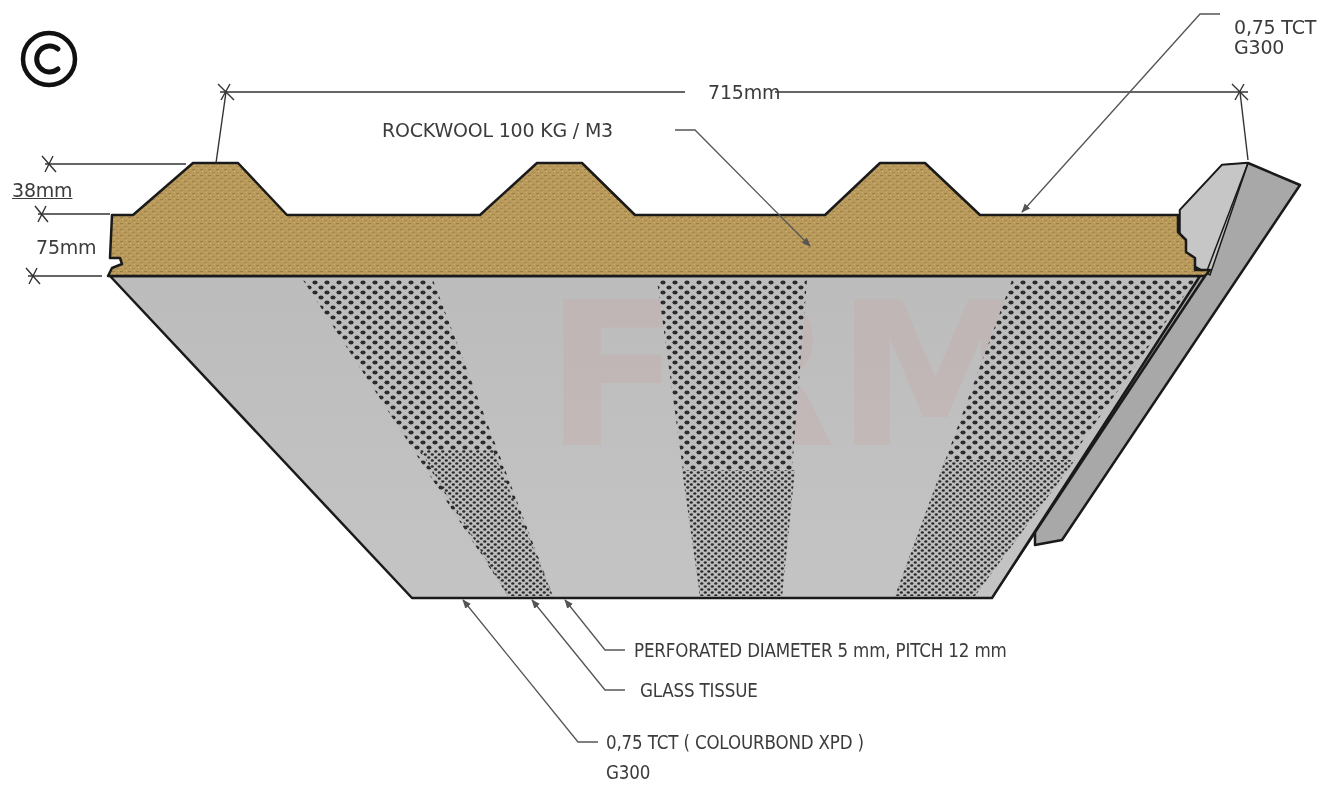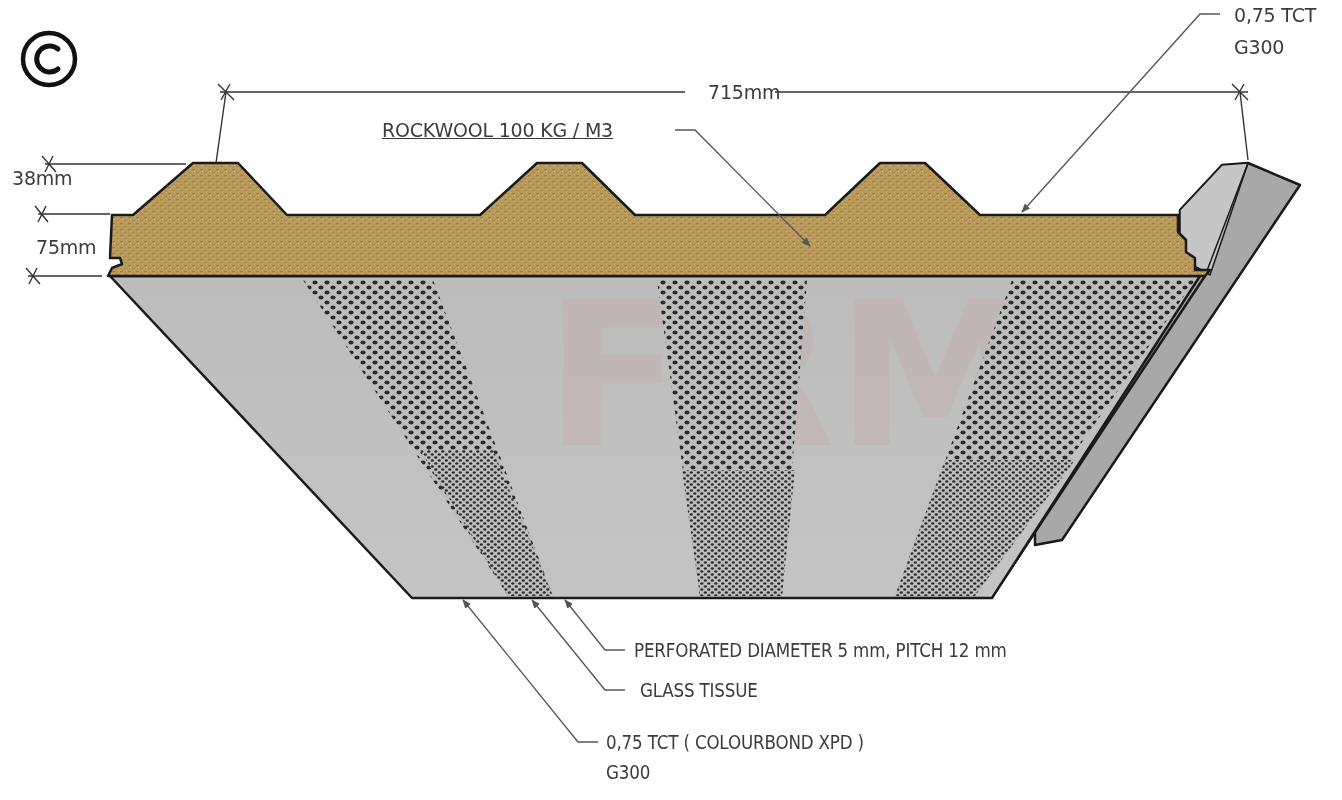--- a/index.html
+++ b/index.html
@@ -99,24 +99,24 @@
     <polyline points="598,742 578,742 463,600" marker-end="url(#arrow)"></polyline>
   </g>
 </svg>
 
 <svg class="copyright" viewBox="0 0 58 58">
   <circle cx="29" cy="29" r="26" fill="none" stroke="#111" stroke-width="4.5"></circle>
   <path d="M38,19 A13,13 0 1 0 38,39" fill="none" stroke="#111" stroke-width="5" stroke-linecap="round"></path>
 </svg>
 
 <div class="lbl" style="left:708px; top:81px;">715mm</div>
-<div class="lbl" style="left:12px; top:167px;">38mm</div>
+<div class="lbl" style="left:12px; top:179px;text-decoration:underline;">38mm</div>
 <div class="lbl" style="left:4px; top:236px;margin-left:32px;">75mm</div>
 
-<div class="lbl" style="left:1234px; top:4px;">0,75 TCT</div>
+<div class="lbl" style="left:1234px; top:16px;">0,75 TCT</div>
 <div class="lbl" style="left:1234px; top:36px;">G300</div>
 
-<div class="lbl" style="left:382px; top:119px;text-decoration:underline;">ROCKWOOL 100 KG / M3</div>
+<div class="lbl" style="left:382px; top:119px;">ROCKWOOL 100 KG / M3</div>
 
 <div class="lbl lbl-cond" style="left:634px; top:639px;">PERFORATED DIAMETER 5 mm, PITCH 12 mm</div>
 <div class="lbl lbl-cond" style="left:640px; top:679px;">GLASS TISSUE</div>
 <div class="lbl lbl-cond" style="left:606px; top:731px;">0,75 TCT ( COLOURBOND XPD )</div>
 <div class="lbl lbl-cond" style="left:606px; top:761px;">G300</div>
 
 </body></html>

